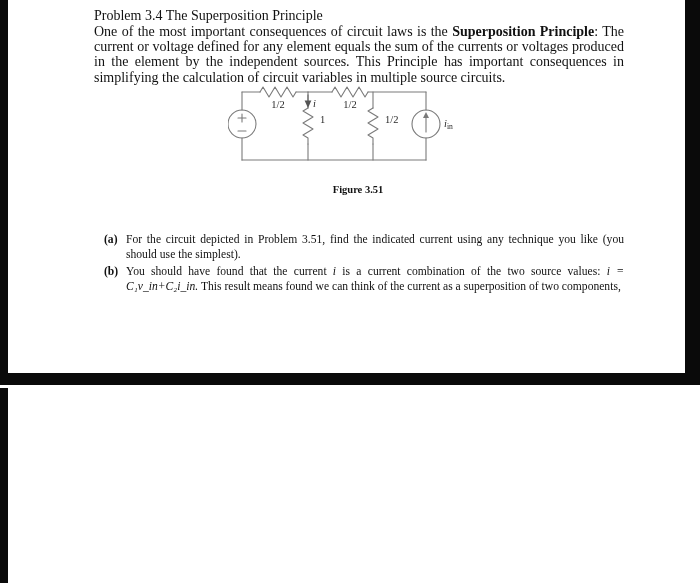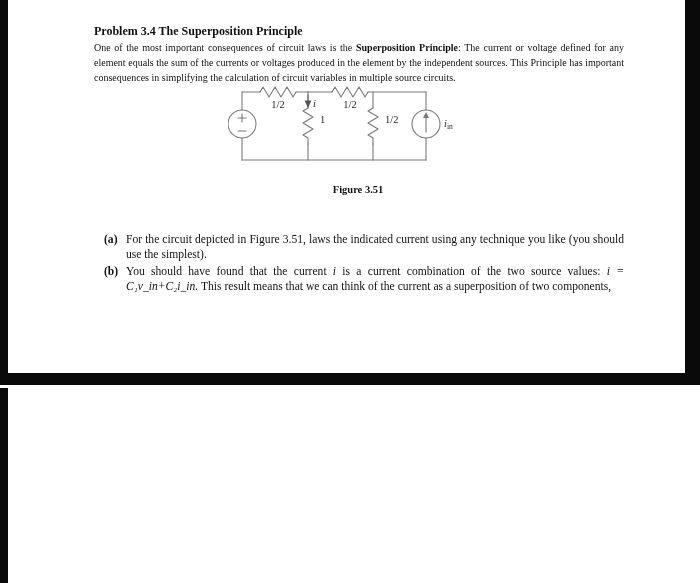--- a/index.html
+++ b/index.html
@@ -44,27 +44,27 @@
   }
 
   
   .content-upper {
     position: absolute;
     left: 86px;
     top: 8px;
     width: 530px;
   }
   .heading {
-    font-weight: bold;
-    font-size: 12px;
+    font-weight: normal;
+    font-size: 14px;
     line-height: 15px;
-    margin: 16px 0 1px 0;
+    margin: 0 0 1px 0;
   }
   .para {
-    font-size: 10px;
+    font-size: 14px;
     line-height: 15.2px;
     text-align: justify;
     margin: 0;
   }
   .para b { font-weight: bold; }
 
   
   #figure-block {
     position: absolute;
     left: 0;
@@ -174,25 +174,25 @@
         <text x="85" y="21" text-anchor="start" font-style="italic">i</text>
       </g>
     </svg>
 
     <div class="fig-caption">Figure 3.51</div>
   </div>
 
   <div id="item-list">
     <div class="item">
       <span class="item-label">(a)</span>
-      <span class="item-body">For the circuit depicted in Figure 3.51, laws the indicated current using any technique you like (you should use the simplest).</span>
+      <span class="item-body">For the circuit depicted in Problem 3.51, find the indicated current using any technique you like (you should use the simplest).</span>
     </div>
     <div class="item">
       <span class="item-label">(b)</span>
-      <span class="item-body"><span>You should have found that the current </span><span class="it">i</span><span> is a current combination of the two source values: </span><span class="it">i = C₁v_in+C₂i_in.</span><span> This result means that we can think of the current as a superposition of two components,</span></span>
+      <span class="item-body"><span>You should have found that the current </span><span class="it">i</span><span> is a current combination of the two source values: </span><span class="it">i = C₁v_in+C₂i_in.</span><span> This result means found we can think of the current as a superposition of two components,</span></span>
     </div>
   </div>
 </div>
 
 <div id="band-separator"></div>
 <div id="band-gap"></div>
 
 <div class="scan" id="page-lower">
   
   

